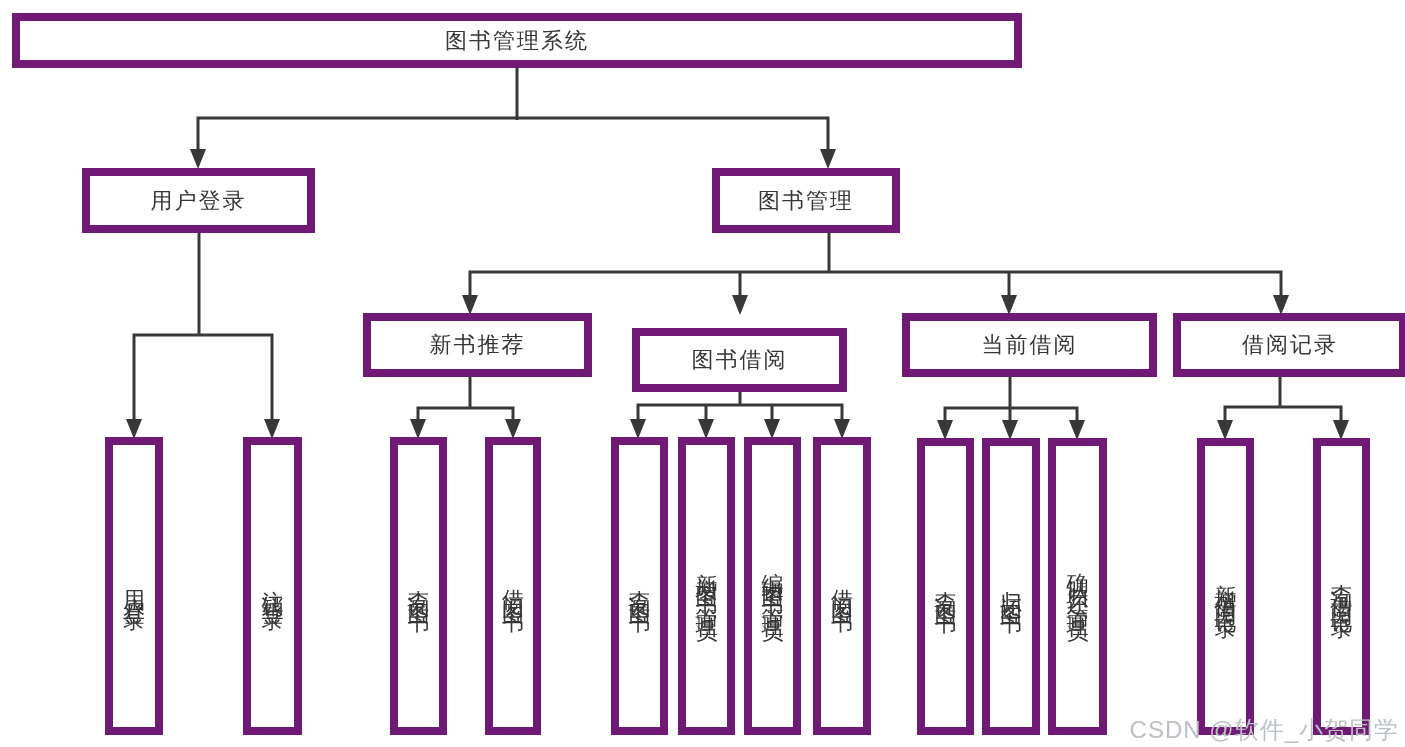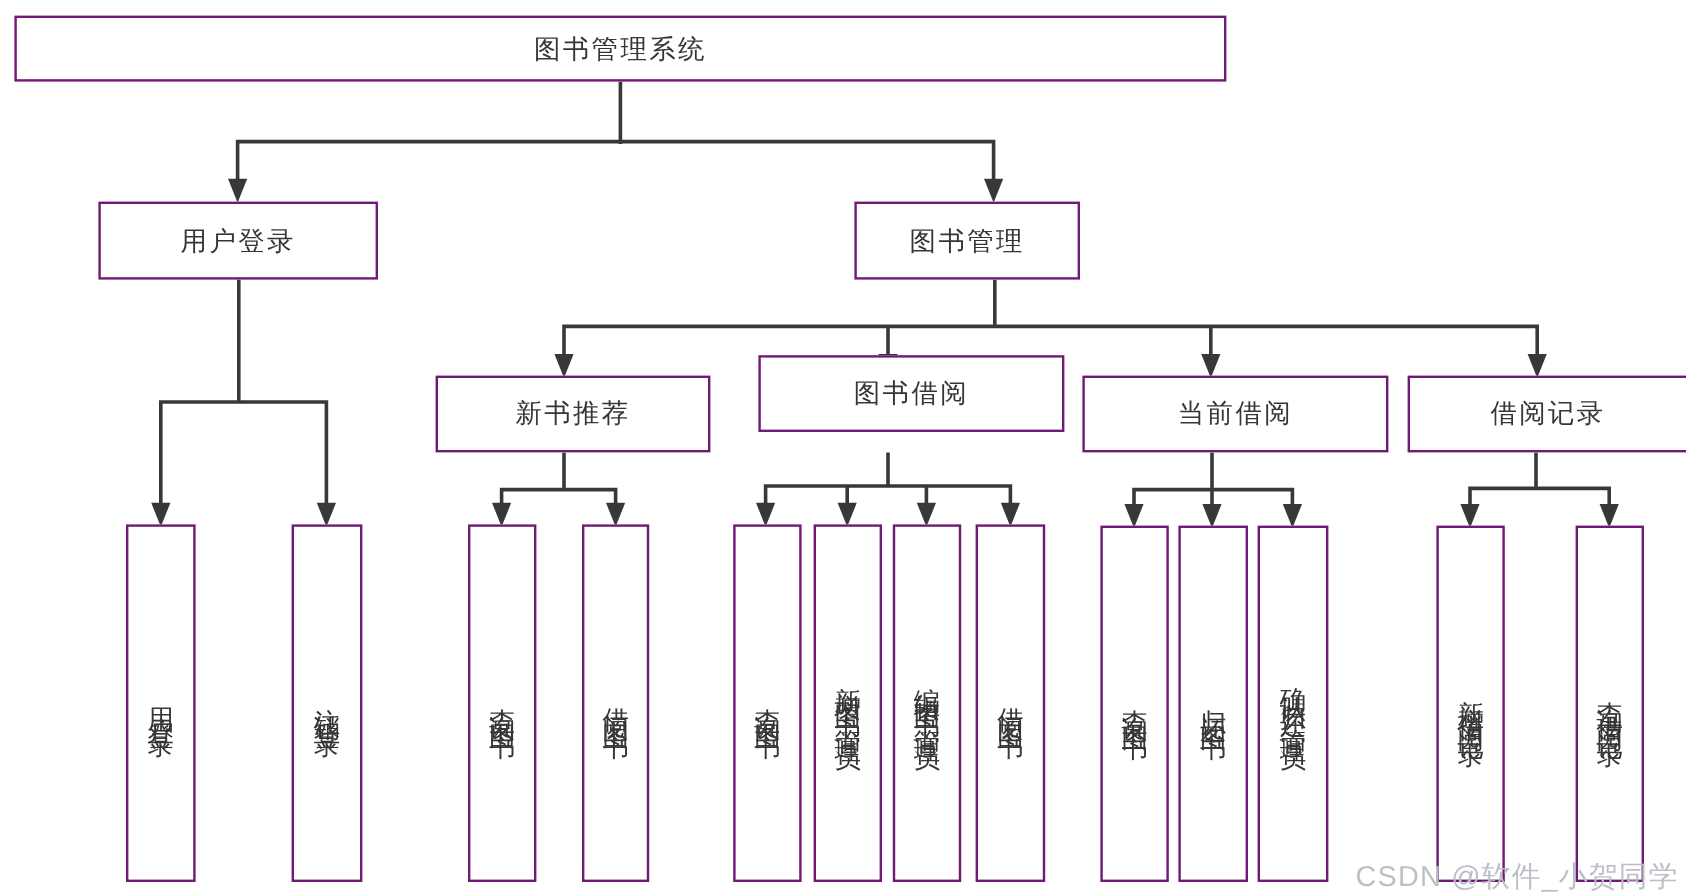--- a/index.html
+++ b/index.html
@@ -3,21 +3,21 @@
 <meta charset="utf-8">
 <style>
   html,body{margin:0;padding:0;background:#ffffff;}
   .stage{
     position:relative;width:1405px;height:747px;background:#ffffff;
     font-family:"Liberation Sans","DejaVu Sans",sans-serif;color:#363636;overflow:hidden;
   }
   .wires{position:absolute;left:0;top:0;width:1405px;height:747px;}
   .node{
     position:absolute;box-sizing:border-box;background:#ffffff;
-    border:2px solid #701a75;display:flex;align-items:center;justify-content:center;
+    border:8px solid #701a75;display:flex;align-items:center;justify-content:center;
     font-size:22px;letter-spacing:2px;color:#363636;z-index:2;
   }
   .leaf .vtext{
     writing-mode:vertical-rl;text-orientation:upright;
     font-size:22px;letter-spacing:7px;line-height:1;white-space:nowrap;
   }
   .watermark{
     position:absolute;top:714px;right:6px;z-index:5;
     font-size:24px;letter-spacing:1px;color:#bcc0c6;
   }
@@ -67,21 +67,21 @@
   <div class="node" style="left:82px;top:168px;width:233px;height:65px">
     <span>用户登录</span>
   </div>
   <div class="node" style="left:712px;top:168px;width:188px;height:65px">
     <span>图书管理</span>
   </div>
 
   <div class="node" style="left:363px;top:313px;width:229px;height:64px">
     <span>新书推荐</span>
   </div>
-  <div class="node" style="left:632px;top:296px;width:255px;height:64px">
+  <div class="node" style="left:632px;top:328px;width:215px;height:64px">
     <span>图书借阅</span>
   </div>
   <div class="node" style="left:902px;top:313px;width:255px;height:64px">
     <span>当前借阅</span>
   </div>
   <div class="node" style="left:1173px;top:313px;width:234px;height:64px">
     <span>借阅记录</span>
   </div>
 
   <div class="node leaf" style="left:105px;top:437px;width:58px;height:298px">

